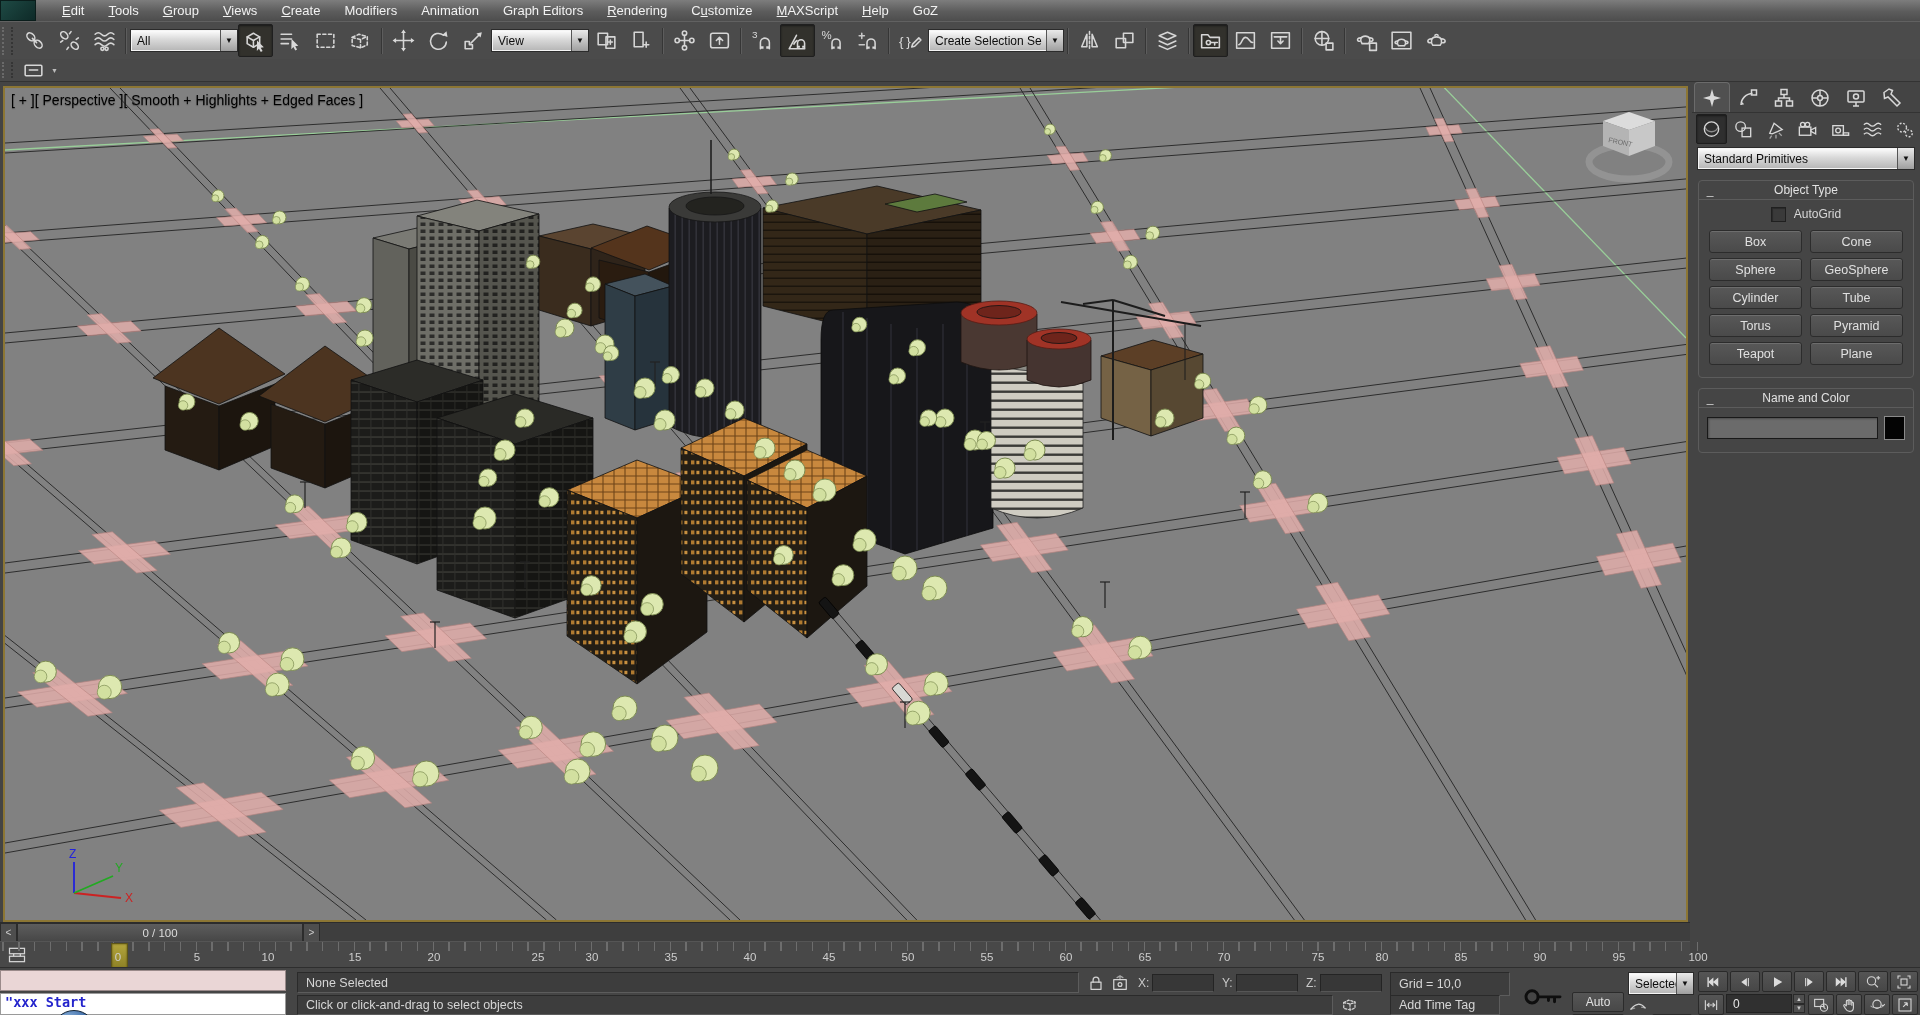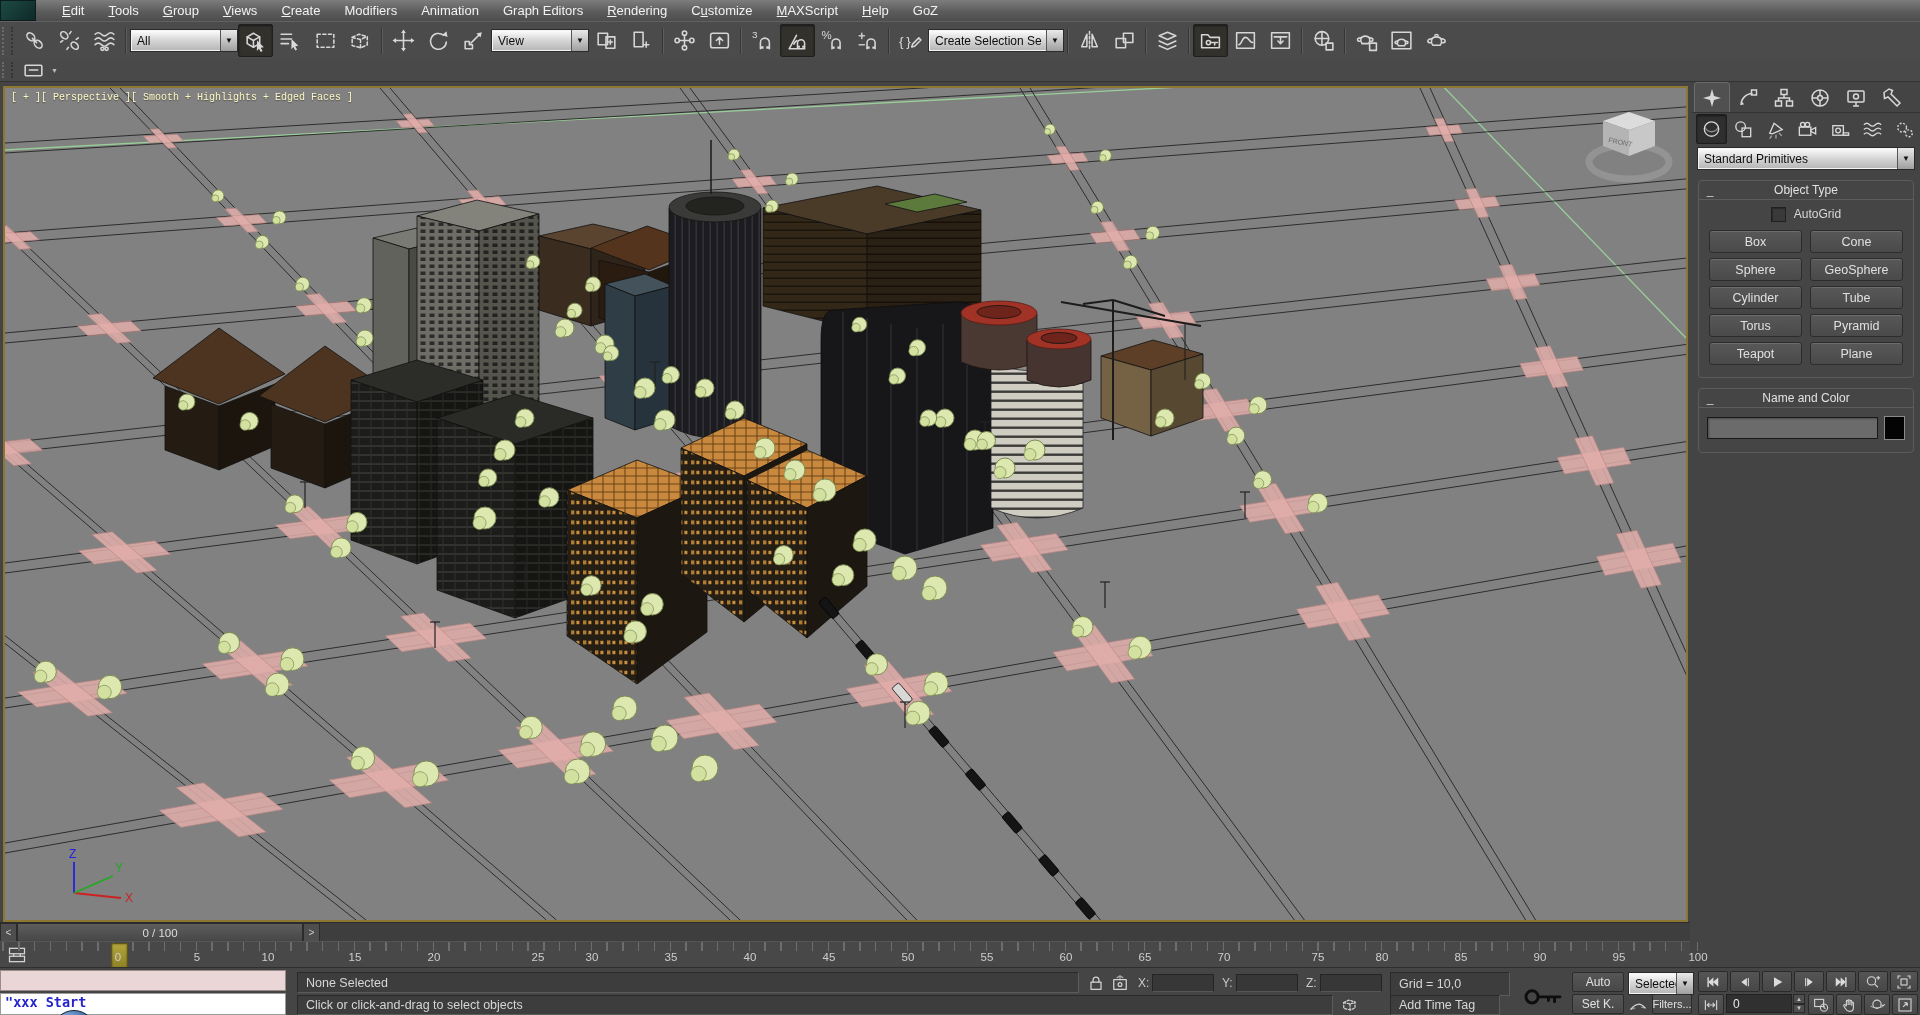--- a/index.html
+++ b/index.html
@@ -15,21 +15,21 @@
   .grip{width:7px;height:28px;border-left:2px dotted #6a6a6a;border-right:2px dotted #353535;margin:0 4px 0 2px;}
   .tbtn{width:33px;height:31px;display:flex;align-items:center;justify-content:center;border:1px solid transparent;border-radius:2px;}
   .tbtn svg{width:25px;height:25px;stroke:#d6d6d6;fill:none;stroke-width:1.5;stroke-linecap:round;stroke-linejoin:round;}
   .tbtn.pressed{background:#32312c;border:1px solid #1f1f1f;box-shadow:inset 0 1px 2px #191919;}
   .tsep{width:2px;height:26px;background:linear-gradient(90deg,#363636 50%,#5d5d5d 50%);margin:0 3px;}
   .combo{height:21px;background:linear-gradient(#ffffff,#d9d9d9 45%,#b5b5b5);border:1px solid #2b2b2b;color:#0d0d0d;display:flex;align-items:center;font-size:12px;box-shadow:inset 0 0 0 1px #f5f5f5;}
   .combo .cval{padding:0 6px;flex:1;white-space:nowrap;overflow:hidden;}
   .combo .carrow{width:16px;height:100%;background:linear-gradient(#e9e9e9,#9f9f9f);border-left:1px solid #555;display:flex;align-items:center;justify-content:center;color:#111;font-size:8px;}
   
   #viewport{position:absolute;left:3px;top:86px;width:1685px;height:836px;background:#818181;border:2px solid #8c7634;box-sizing:border-box;}
-  #vp-label{position:absolute;left:6px;top:4px;color:#fef9c3;font-size:10px;text-shadow:0 1px 1px #555;font-family:Liberation Mono, monospace;}
+  #vp-label{position:absolute;left:6px;top:4px;color:#000000;font-size:14px;text-shadow:0 1px 1px #555;}
   #scene{position:absolute;left:0;top:0;width:100%;height:100%;}
   
   #cpanel{position:absolute;left:1692px;top:82px;width:228px;height:885px;background:#444;}
   #cp-tabs{display:flex;height:30px;padding-left:2px;border-bottom:1px solid #333;}
   .cp-tab{width:34px;height:29px;display:flex;align-items:center;justify-content:center;border:1px solid transparent;border-bottom:none;}
   .cp-tab svg{width:24px;height:24px;stroke:#d8d8d8;fill:none;stroke-width:1.5;}
   .cp-tab.active{background:#505050;border-color:#6b6b6b;border-radius:4px 4px 0 0;}
   #cp-subrow{display:flex;height:32px;align-items:center;padding-left:4px;gap:1px;}
   .cp-sub{width:30px;height:28px;display:flex;align-items:center;justify-content:center;border:1px solid transparent;border-radius:2px;}
   .cp-sub svg{width:23px;height:23px;stroke:#d8d8d8;fill:none;stroke-width:1.4;}
@@ -56,21 +56,21 @@
   #time-slider{position:absolute;left:111px;top:1px;width:15px;height:24px;background:linear-gradient(#b3a53c,#8d8126);border:1px solid #5e5617;box-shadow:inset 0 0 2px #4c460f;}
   #mce-btn{position:absolute;left:4px;top:2px;width:26px;height:22px;display:flex;align-items:center;justify-content:center;}
   #mce-btn svg{width:20px;height:20px;stroke:#d6d6d6;fill:none;stroke-width:1.5;}
   
   #statusbar{position:absolute;left:0;top:967px;width:1920px;height:48px;background:#454545;border-top:1px solid #2e2e2e;}
   #listener-pink{position:absolute;left:0;top:2px;width:286px;height:21px;background:#ead6d6;border:1px solid #9a8a8a;box-sizing:border-box;}
   #listener-white{position:absolute;left:0;top:25px;width:286px;height:22px;background:#ffffff;border:1px solid #9a9a9a;box-sizing:border-box;color:#2424cc;font-family:"DejaVu Sans Mono",monospace;font-size:13.5px;font-weight:bold;padding-left:4px;overflow:hidden;}
   #taskicon{position:absolute;left:52px;top:42px;width:46px;height:20px;overflow:hidden;}
   #taskicon div{width:42px;height:42px;border-radius:50%;background:radial-gradient(circle at 35% 30%,#9fc4e8,#2a5a9a 60%,#123);border:1px solid #123;}
   .sunken{position:absolute;background:#3d3d3d;border:1px solid #2a2a2a;border-bottom-color:#5c5c5c;border-right-color:#5c5c5c;box-sizing:border-box;color:#d6d6d6;display:flex;align-items:center;padding:0 8px;font-size:12.5px;}
-  .sbtn{position:absolute;background:linear-gradient(#565656,#484848);border:1px solid #2b2b2b;border-radius:2px;color:#e0e0e0;display:flex;align-items:center;justify-content:center;font-size:12px;box-sizing:border-box;}
+  .sbtn{position:absolute;background:linear-gradient(#565656,#484848);border:1px solid #2b2b2b;border-radius:2px;color:#e0e0e0;display:flex;align-items:center;justify-content:center;font-size:12px;box-sizing:border-box;margin-top:20px;}
   .sicon{position:absolute;display:flex;align-items:center;justify-content:center;}
   .sicon svg{stroke:#d3d3d3;fill:none;stroke-width:1.5;stroke-linecap:round;stroke-linejoin:round;}
   .coord-label{position:absolute;color:#c9c9c9;font-size:12px;}
   .coord-field{position:absolute;width:62px;height:18px;background:#373737;border:1px solid #242424;border-bottom-color:#565656;box-sizing:border-box;}
   .pb{position:absolute;width:36px;height:21px;background:linear-gradient(#555,#474747);border:1px solid #2a2a2a;border-radius:2px;display:flex;align-items:center;justify-content:center;box-sizing:border-box;}
   .pb svg{width:18px;height:18px;stroke:#dcdcdc;fill:none;stroke-width:1.5;}
   #frame-field{position:absolute;left:1726px;top:26px;width:66px;height:19px;background:#303030;border:1px solid #222;color:#e8e8e8;display:flex;align-items:center;padding-left:6px;box-sizing:border-box;font-size:12px;}
   #frame-spin{position:absolute;left:1793px;top:26px;width:12px;height:19px;display:flex;flex-direction:column;}
   #frame-spin div{flex:1;background:#4e4e4e;border:1px solid #2a2a2a;color:#ccc;font-size:6px;display:flex;align-items:center;justify-content:center;}
 </style>

